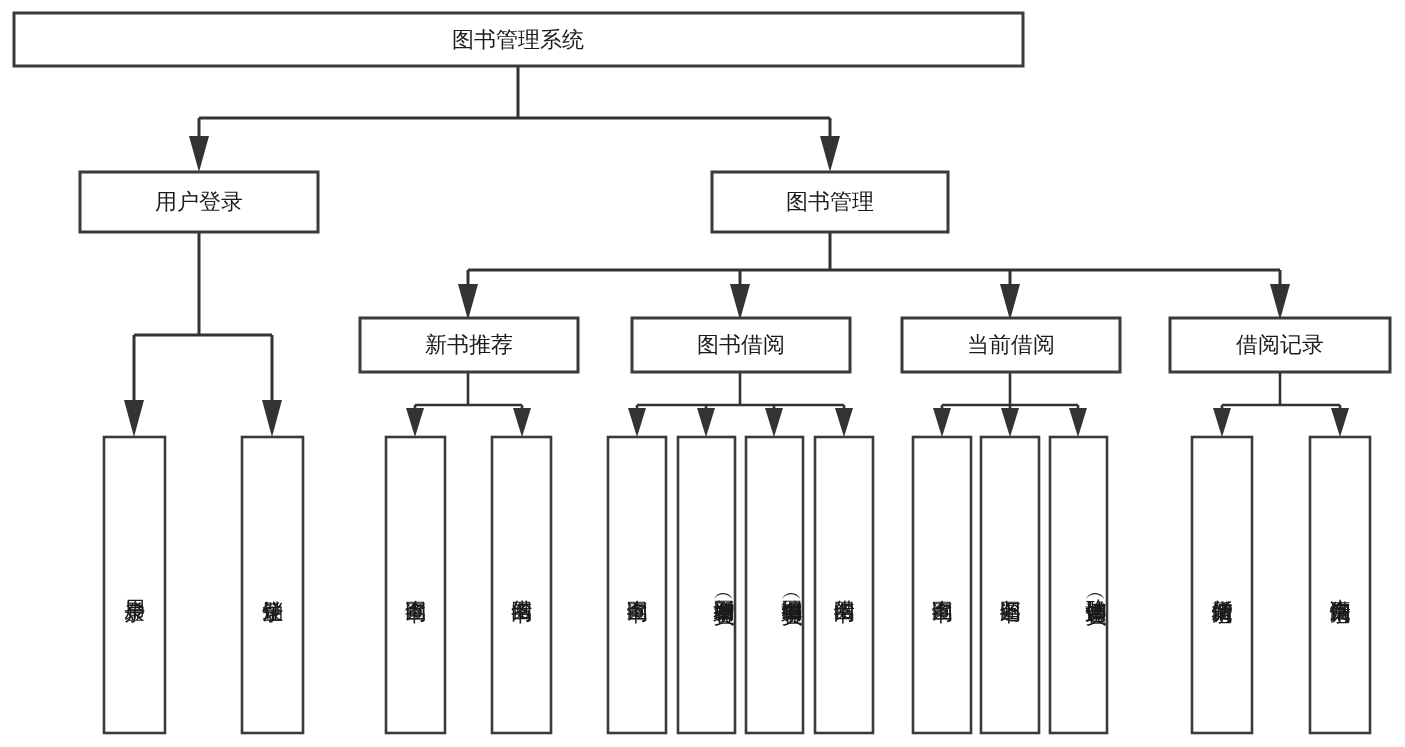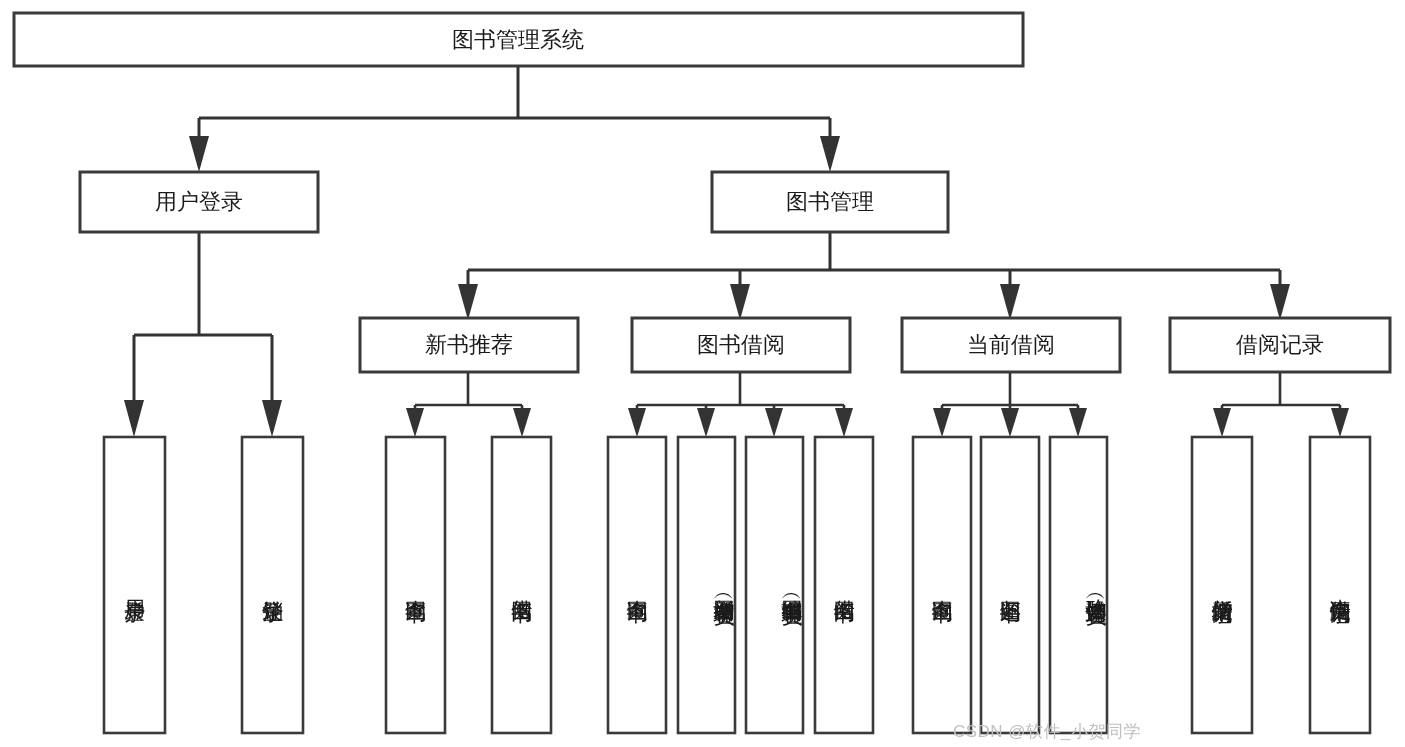--- a/index.html
+++ b/index.html
@@ -212,15 +212,14 @@
   <div class="vlabel" style="left:746px; top:443px; width:57px; height:286px;">编辑图书（管理员）</div>
   <div class="vlabel center" style="left:815px; top:437px; width:58px; height:296px;">借阅图书</div>
 
   <div class="vlabel center" style="left:913px; top:437px; width:58px; height:296px;">查询图书</div>
   <div class="vlabel center" style="left:981px; top:437px; width:58px; height:296px;">归还图书</div>
   <div class="vlabel" style="left:1050px; top:443px; width:57px; height:286px;">确认归还（管理员）</div>
 
   <div class="vlabel center" style="left:1192px; top:437px; width:60px; height:296px;">新增借阅记录</div>
   <div class="vlabel center" style="left:1310px; top:437px; width:60px; height:296px;">查询借阅记录</div>
 
-  <div id="watermark">CSDN @软件_小贺同学</div>
 
 </div>
 
 </body></html>

